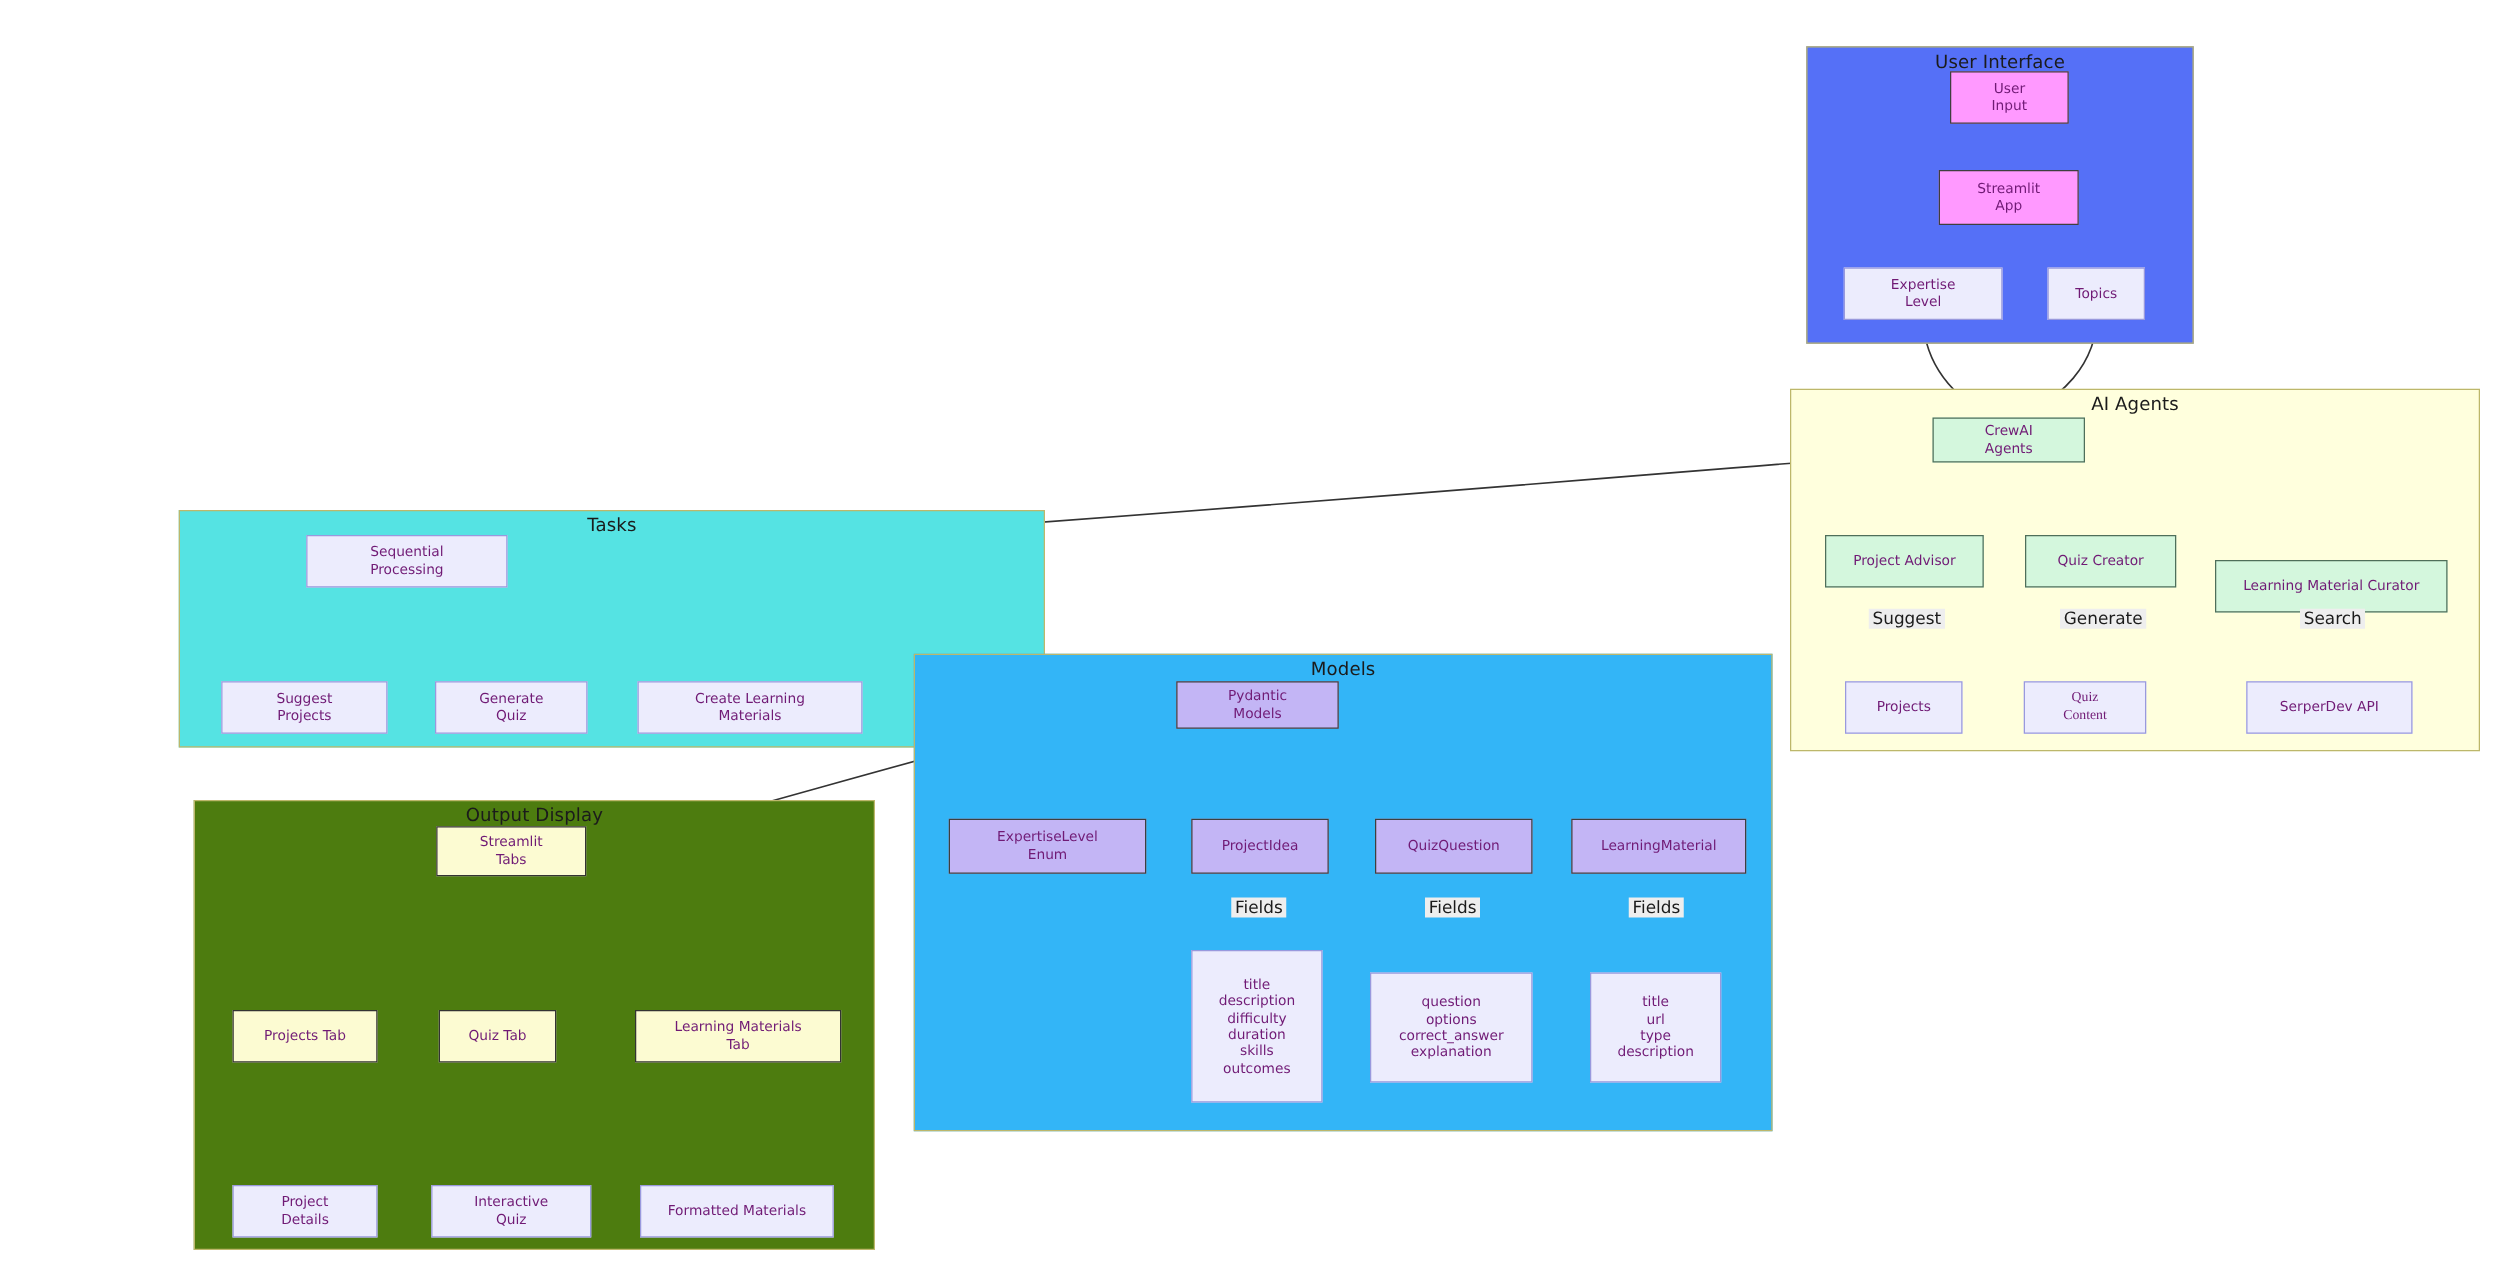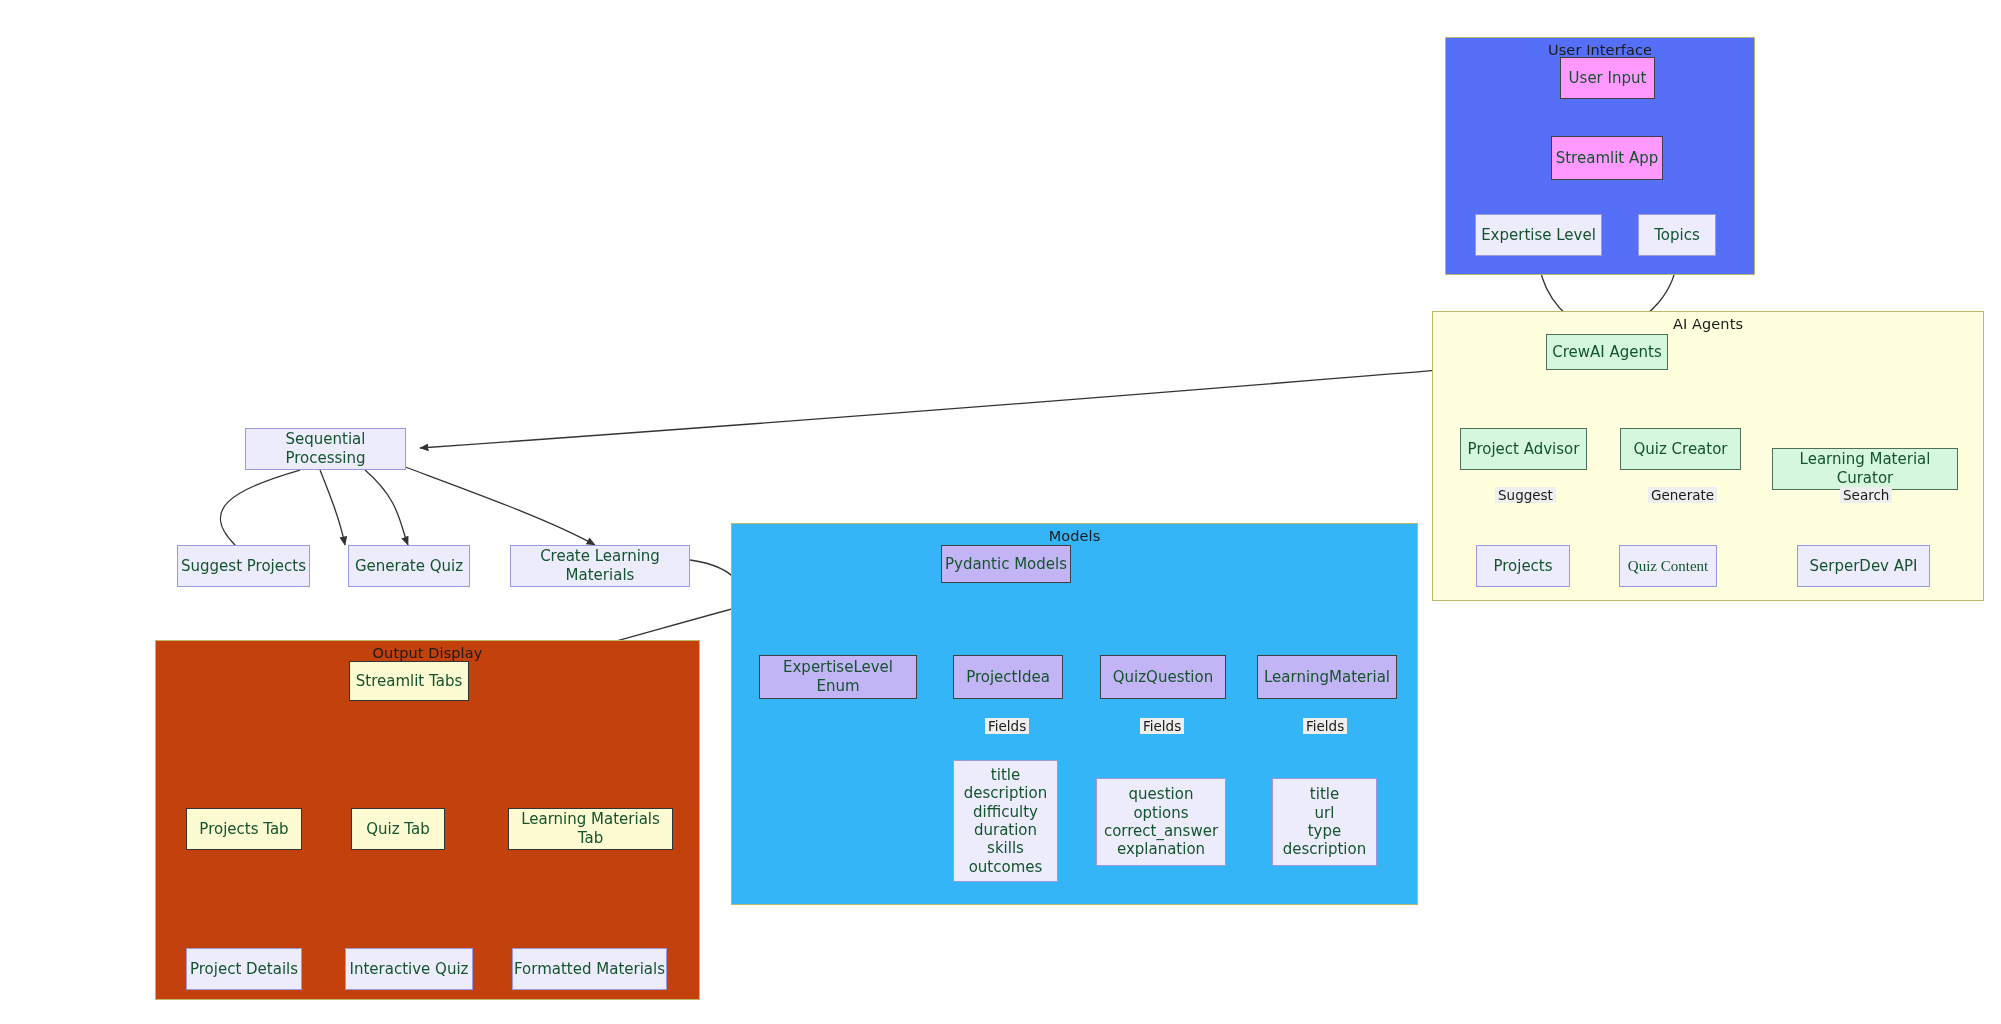--- a/index.html
+++ b/index.html
@@ -9,25 +9,25 @@
   svg.edges{position:absolute;left:0;top:0;width:2001px;height:1024px;pointer-events:none;}
 
   .cluster{position:absolute;box-sizing:border-box;border:1.4px solid #bdb76b;}
   .cluster-label{position:absolute;top:4px;left:0;width:100%;text-align:center;
                  font-size:14.5px;color:#1b1b1b;letter-spacing:.1px;}
 
   .cl-ui{background:#5570f7;}
   .cl-agents{background:#ffffdd;}
   .cl-tasks{background:#55e3e3;}
   .cl-models{background:#33b5f7;}
-  .cl-output{background:#c2410c;}
+  .cl-output{background:#4d7c0f;}
 
   .node{position:absolute;box-sizing:border-box;display:flex;align-items:center;
-        justify-content:center;text-align:center;font-size:15px;line-height:1.25;
-        color:#14532d;padding:3px 0;}
+        justify-content:center;text-align:center;font-size:11px;line-height:1.25;
+        color:#701a75;padding:3px 21px;}
 
   .n-pink{background:#ff99ff;border:1.6px solid #3f3f3f;}
   .n-lav{background:#ececfd;border:1.3px solid #9999dd;}
   .n-green{background:#d4f7dd;border:1.6px solid #4f6f5a;}
   .n-purple{background:#c3b5f5;border:1.6px solid #3f3f3f;}
   .n-yellow{background:#fcfbd2;border:1.6px solid #333333;}
   .n-fieldbox{background:#ececfd;border:1.3px solid #9999dd;flex-direction:column;
               justify-content:center;}
   .n-fieldbox span{display:block;line-height:1.22;}
 
@@ -148,20 +148,23 @@
   </div>
 
   <div class="node n-lav" style="left:1619px;top:545px;width:98px;height:42px;font-family:Liberation Serif, serif;">
     <span>Quiz Content</span>
   </div>
 
   <div class="node n-lav" style="left:1797px;top:545px;width:133px;height:42px;">
     <span>SerperDev API</span>
   </div>
 
+  <div class="cluster cl-tasks" style="left:143px;top:408px;width:693px;height:190px;">
+    <div class="cluster-label">Tasks</div>
+  </div>
 
   <div class="node n-lav" style="left:245px;top:428px;width:161px;height:42px;">
     <span>Sequential Processing</span>
   </div>
 
   <div class="node n-lav" style="left:177px;top:545px;width:133px;height:42px;">
     <span>Suggest Projects</span>
   </div>
 
   <div class="node n-lav" style="left:348px;top:545px;width:122px;height:42px;">

